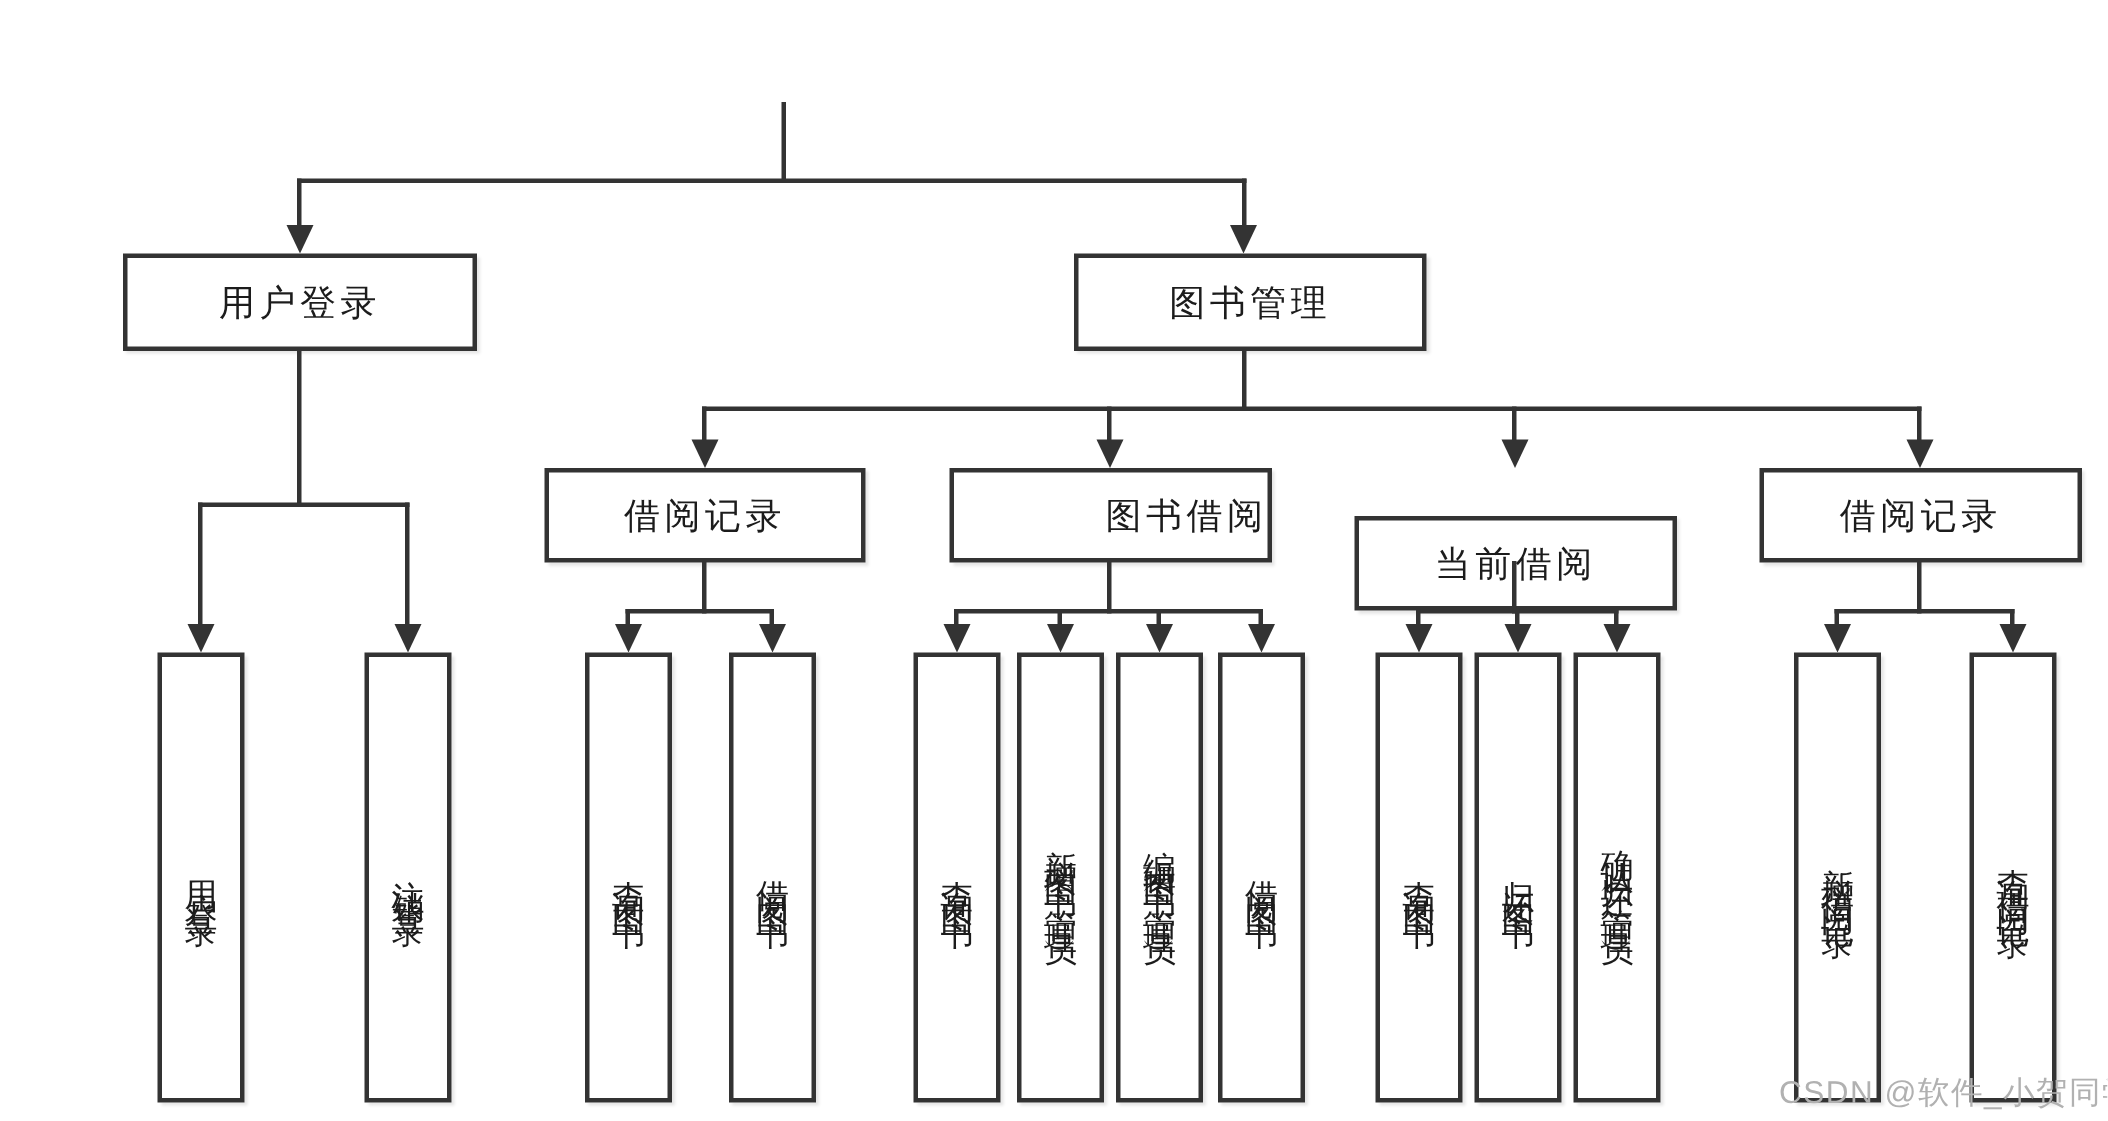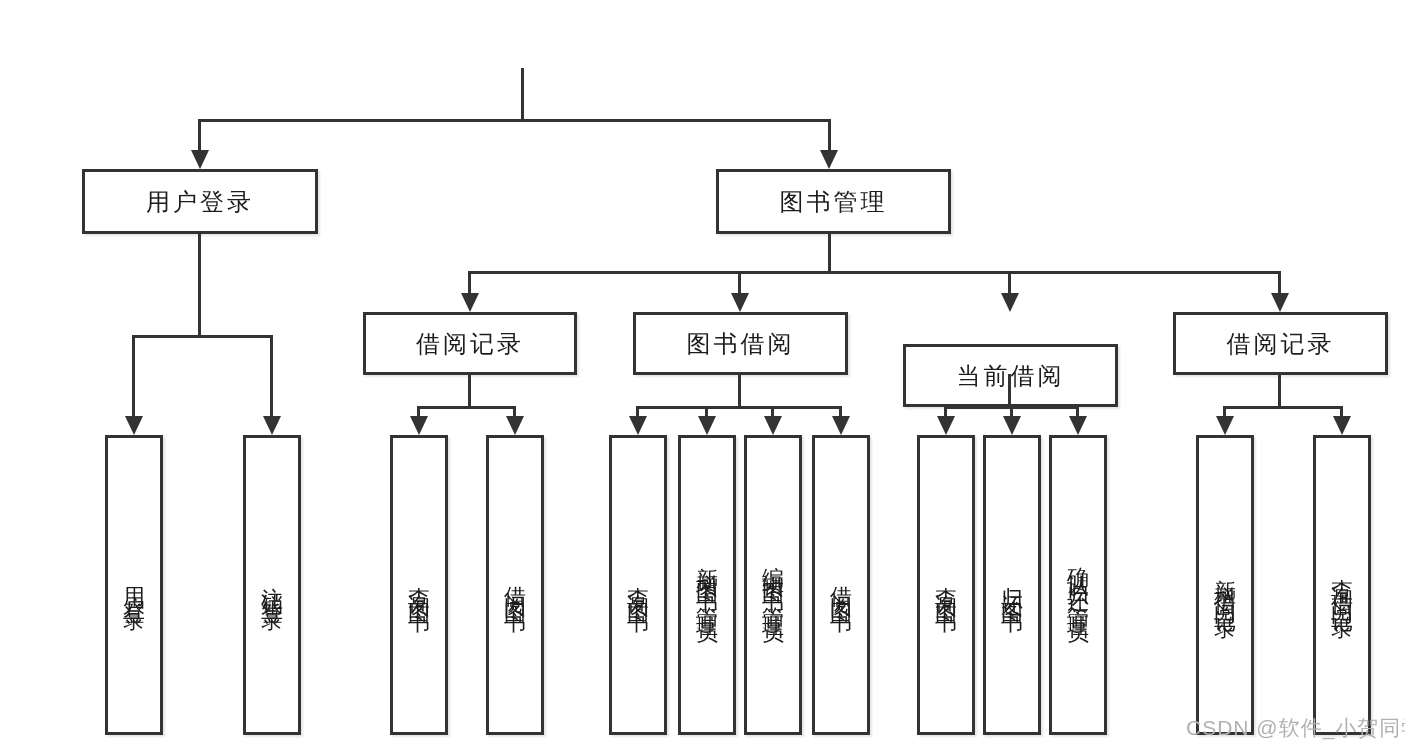--- a/index.html
+++ b/index.html
@@ -81,21 +81,21 @@
   <div class="vline" style="left:738px;top:271px;height:24px;"></div>
   <div class="ah" style="left:731px;top:293px;"></div>
   <div class="vline" style="left:1008px;top:271px;height:24px;"></div>
   <div class="ah" style="left:1001px;top:293px;"></div>
   <div class="vline" style="left:1278px;top:271px;height:24px;"></div>
   <div class="ah" style="left:1271px;top:293px;"></div>
 
   <div class="hbox" style="left:363px;top:312px;width:214px;height:63px;">
     <span>借阅记录</span>
   </div>
-  <div class="hbox" style="left:633px;top:312px;width:215px;height:63px;">
+  <div class="hbox" style="left:633px;top:312px;width:215px;height:63px;justify-content:flex-end;">
     <span>图书借阅</span>
   </div>
   <div class="hbox" style="left:903px;top:312px;width:215px;height:63px;margin-top:32px;">
     <span>当前借阅</span>
   </div>
   <div class="hbox" style="left:1173px;top:312px;width:215px;height:63px;">
     <span>借阅记录</span>
   </div>
 
   <div class="vline" style="left:468px;top:374px;height:35px;"></div>

